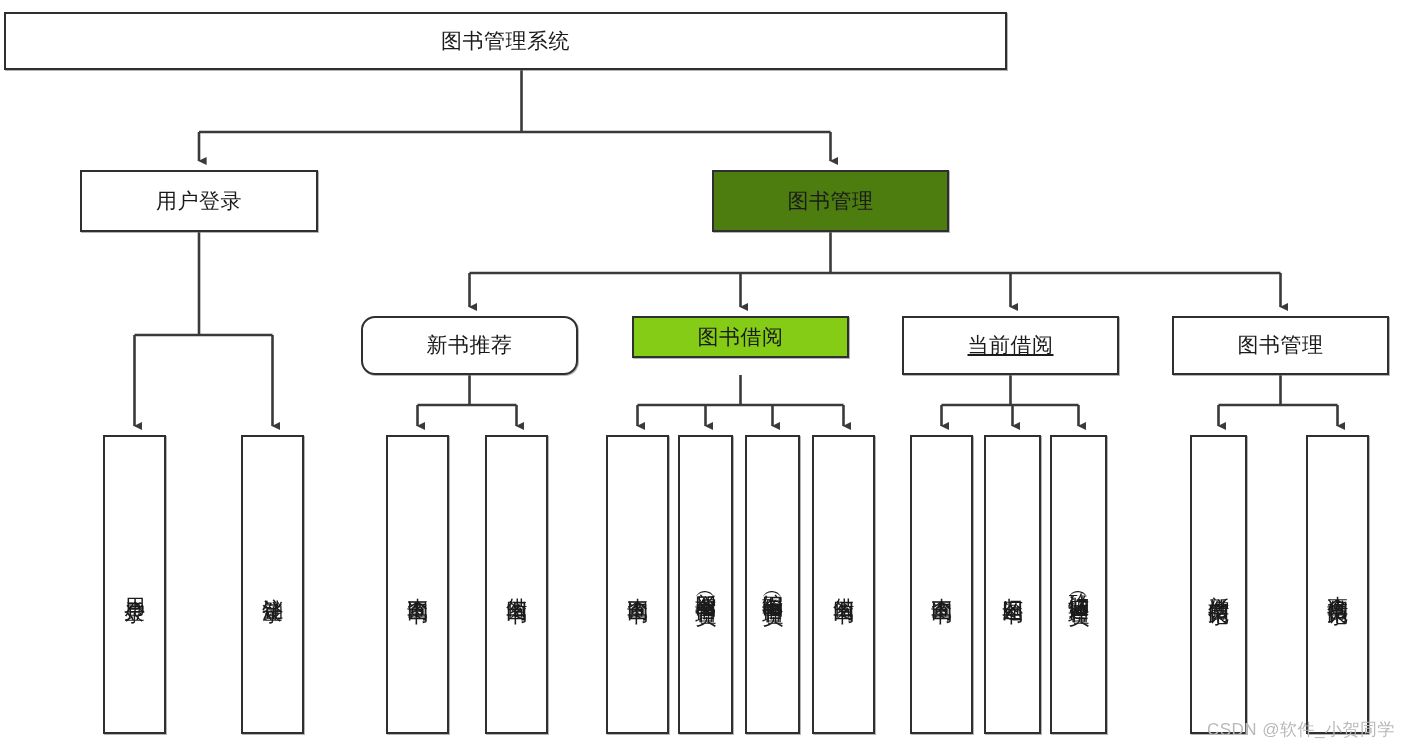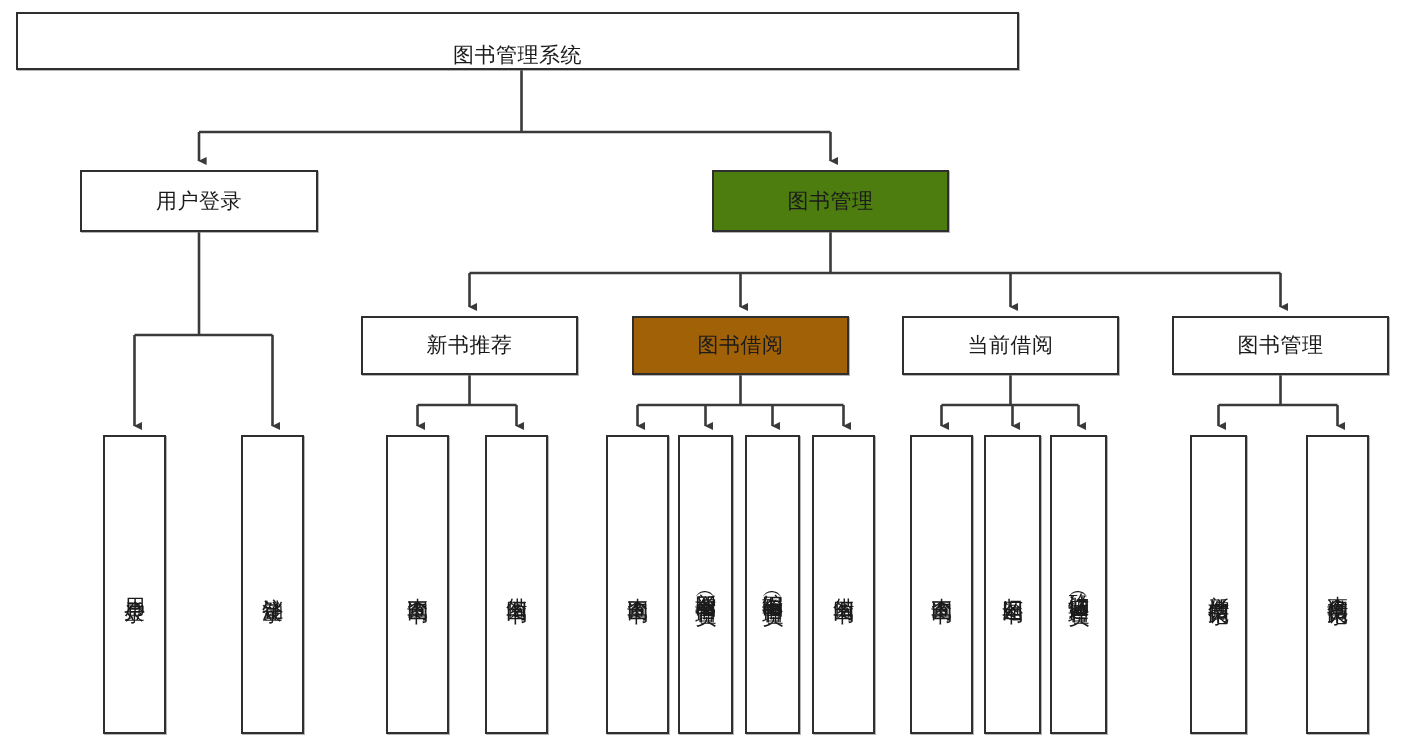--- a/index.html
+++ b/index.html
@@ -107,37 +107,37 @@
         <path d="M 1012.5 405 L 1012.5 426" marker-end="url(#arrowhead)"></path>
         <path d="M 1078.5 405 L 1078.5 426" marker-end="url(#arrowhead)"></path>
         <path d="M 1280.5 375 L 1280.5 405"></path>
         <path d="M 1218.5 405 L 1337.5 405"></path>
         <path d="M 1218.5 405 L 1218.5 426" marker-end="url(#arrowhead)"></path>
         <path d="M 1337.5 405 L 1337.5 426" marker-end="url(#arrowhead)"></path>
       </g>
   </svg>
 
   <div id="nodes-layer">
-      <div class="node" style="left: 16px; top: 12px; width: 1003px; height: 58px; border-color: rgb(47, 47, 47); background: rgb(255, 255, 255); align-items: flex-end;">
+      <div class="node" style="left: 4px; top: 12px; width: 1003px; height: 58px; border-color: rgb(47, 47, 47); background: rgb(255, 255, 255);">
         <div class="node-label" style="color: rgb(27, 27, 27);">图书管理系统</div>
       </div>
       <div class="node" style="left: 80px; top: 170px; width: 238px; height: 62px; border-color: rgb(47, 47, 47); background: rgb(255, 255, 255);">
         <div class="node-label" style="color: rgb(27, 27, 27);">用户登录</div>
       </div>
       <div class="node" style="left: 712px; top: 170px; width: 237px; height: 62px; border-color: rgb(47, 47, 47); background: #4d7c0f;">
         <div class="node-label" style="color: rgb(27, 27, 27);">图书管理</div>
       </div>
-      <div class="node" style="left: 361px; top: 316px; width: 217px; height: 59px; border-color: rgb(47, 47, 47); background: rgb(255, 255, 255);">
+      <div class="node" style="left: 361px; top: 316px; width: 217px; height: 59px; border-color: rgb(47, 47, 47); background: rgb(255, 255, 255); border-radius: 14px;">
         <div class="node-label" style="color: rgb(27, 27, 27);">新书推荐</div>
       </div>
-      <div class="node" style="left: 632px; top: 316px; width: 217px; height: 59px; border-color: rgb(47, 47, 47); background: #a16207;">
+      <div class="node" style="left: 632px; top: 316px; width: 217px; height: 42px; border-color: rgb(47, 47, 47); background: #84cc16;">
         <div class="node-label" style="color: rgb(27, 27, 27);">图书借阅</div>
       </div>
       <div class="node" style="left: 902px; top: 316px; width: 217px; height: 59px; border-color: rgb(47, 47, 47); background: rgb(255, 255, 255);">
-        <div class="node-label" style="color: rgb(27, 27, 27);">当前借阅</div>
+        <div class="node-label" style="color: rgb(27, 27, 27); text-decoration: underline;">当前借阅</div>
       </div>
       <div class="node" style="left: 1172px; top: 316px; width: 217px; height: 59px; border-color: rgb(47, 47, 47); background: rgb(255, 255, 255);">
         <div class="node-label" style="color: rgb(27, 27, 27);">图书管理</div>
       </div>
       <div class="node node-vertical" style="left: 103px; top: 435px; width: 63px; height: 299px; border-color: rgb(47, 47, 47); background: rgb(255, 255, 255);">
         <div class="node-label" style="color: rgb(27, 27, 27);">用户登录</div>
       </div>
       <div class="node node-vertical" style="left: 241px; top: 435px; width: 63px; height: 299px; border-color: rgb(47, 47, 47); background: rgb(255, 255, 255);">
         <div class="node-label" style="color: rgb(27, 27, 27);">注销登录</div>
       </div>
@@ -169,13 +169,14 @@
         <div class="node-label" style="color: rgb(27, 27, 27);">确认归还（管理员）</div>
       </div>
       <div class="node node-vertical" style="left: 1190px; top: 435px; width: 57px; height: 299px; border-color: rgb(47, 47, 47); background: rgb(255, 255, 255);">
         <div class="node-label" style="color: rgb(27, 27, 27);">新增借阅记录</div>
       </div>
       <div class="node node-vertical" style="left: 1306px; top: 435px; width: 63px; height: 299px; border-color: rgb(47, 47, 47); background: rgb(255, 255, 255);">
         <div class="node-label" style="color: rgb(27, 27, 27);">查询借阅记录</div>
       </div>
     </div>
 
+  <div id="watermark">CSDN @软件_小贺同学</div>
 </div>
 
 </body></html>

